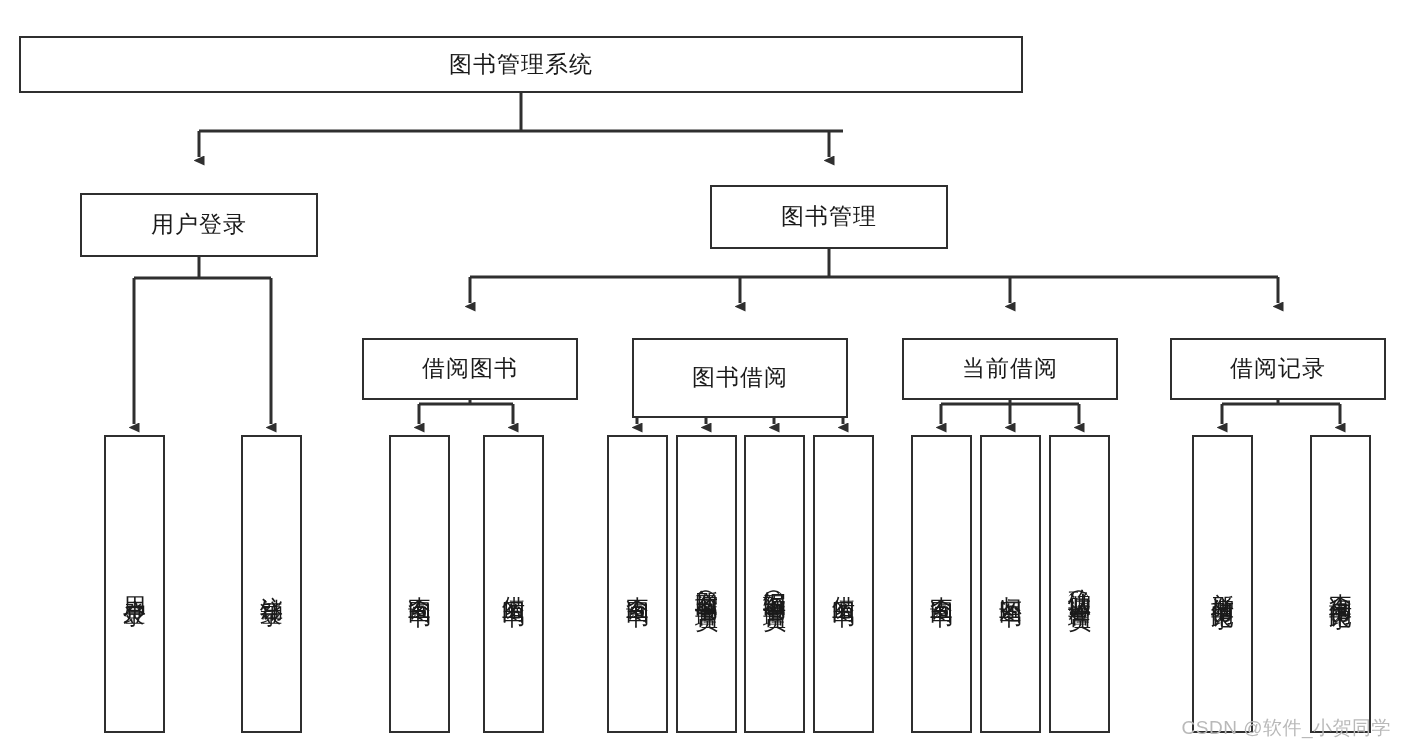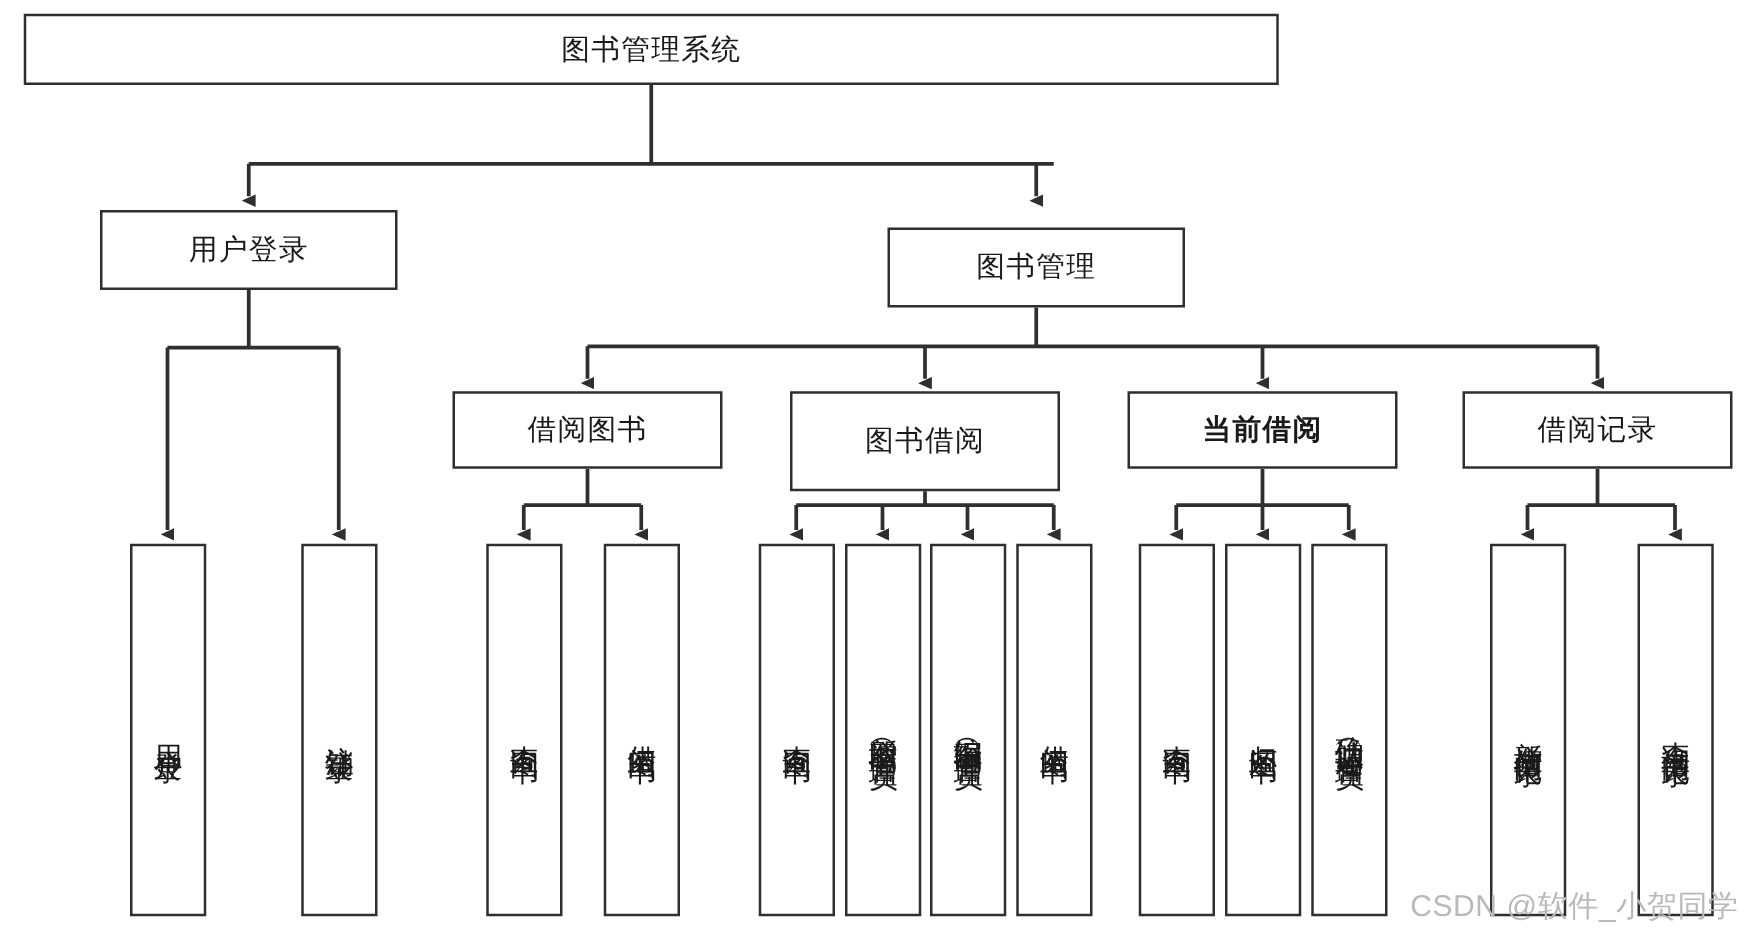--- a/index.html
+++ b/index.html
@@ -32,20 +32,21 @@
     border: 2px solid #2f2f2f;
     display: flex;
     align-items: center;
     justify-content: center;
     color: #1a1a1a;
   }
   .node.horiz {
     font-size: 23px;
     letter-spacing: 1px;
     line-height: 1.2;
+    margin-top: 25px;
   }
   .node.root {
     font-size: 23px;
   }
   .node.vert {
     align-items: flex-start;
     justify-content: center;
     padding-top: 0;
   }
   .vtext {
@@ -61,21 +62,21 @@
     width: 100%;
     height: 100%;
     display: flex;
     align-items: center;
     justify-content: center;
   }
   .watermark {
     position: absolute;
     right: 14px;
     bottom: 6px;
-    font-size: 24px;
+    font-size: 19px;
     color: #b9b9b9;
     letter-spacing: 0.5px;
     white-space: nowrap;
   }
 </style>
 </head>
 <body>
 
 <div id="canvas">
 
@@ -129,31 +130,31 @@
     </g>
   </svg>
 
   <div class="node horiz root" style="left:19px; top:11px; width:1004px; height:57px;">
     <span>图书管理系统</span>
   </div>
 
   <div class="node horiz" style="left:80px; top:168px; width:238px; height:64px;">
     <span>用户登录</span>
   </div>
-  <div class="node horiz" style="left:710px; top:182px; width:238px; height:64px;">
+  <div class="node horiz" style="left:710px; top:160px; width:238px; height:64px;">
     <span>图书管理</span>
   </div>
 
   <div class="node horiz" style="left:362px; top:313px; width:216px; height:62px;">
     <span>借阅图书</span>
   </div>
   <div class="node horiz" style="left:632px; top:313px; width:216px; height:80px;">
     <span>图书借阅</span>
   </div>
-  <div class="node horiz" style="left:902px; top:313px; width:216px; height:62px;font-weight:bold;">
+  <div class="node horiz" style="left:902px; top:313px; width:216px; height:62px;">
     <span>当前借阅</span>
   </div>
   <div class="node horiz" style="left:1170px; top:313px; width:216px; height:62px;text-align:right;">
     <span>借阅记录</span>
   </div>
 
   <div class="node vert" style="left:104px; top:435px; width:61px; height:298px;">
     <span class="vcenter">
         <span class="vtext">用户登录</span>
       </span>

